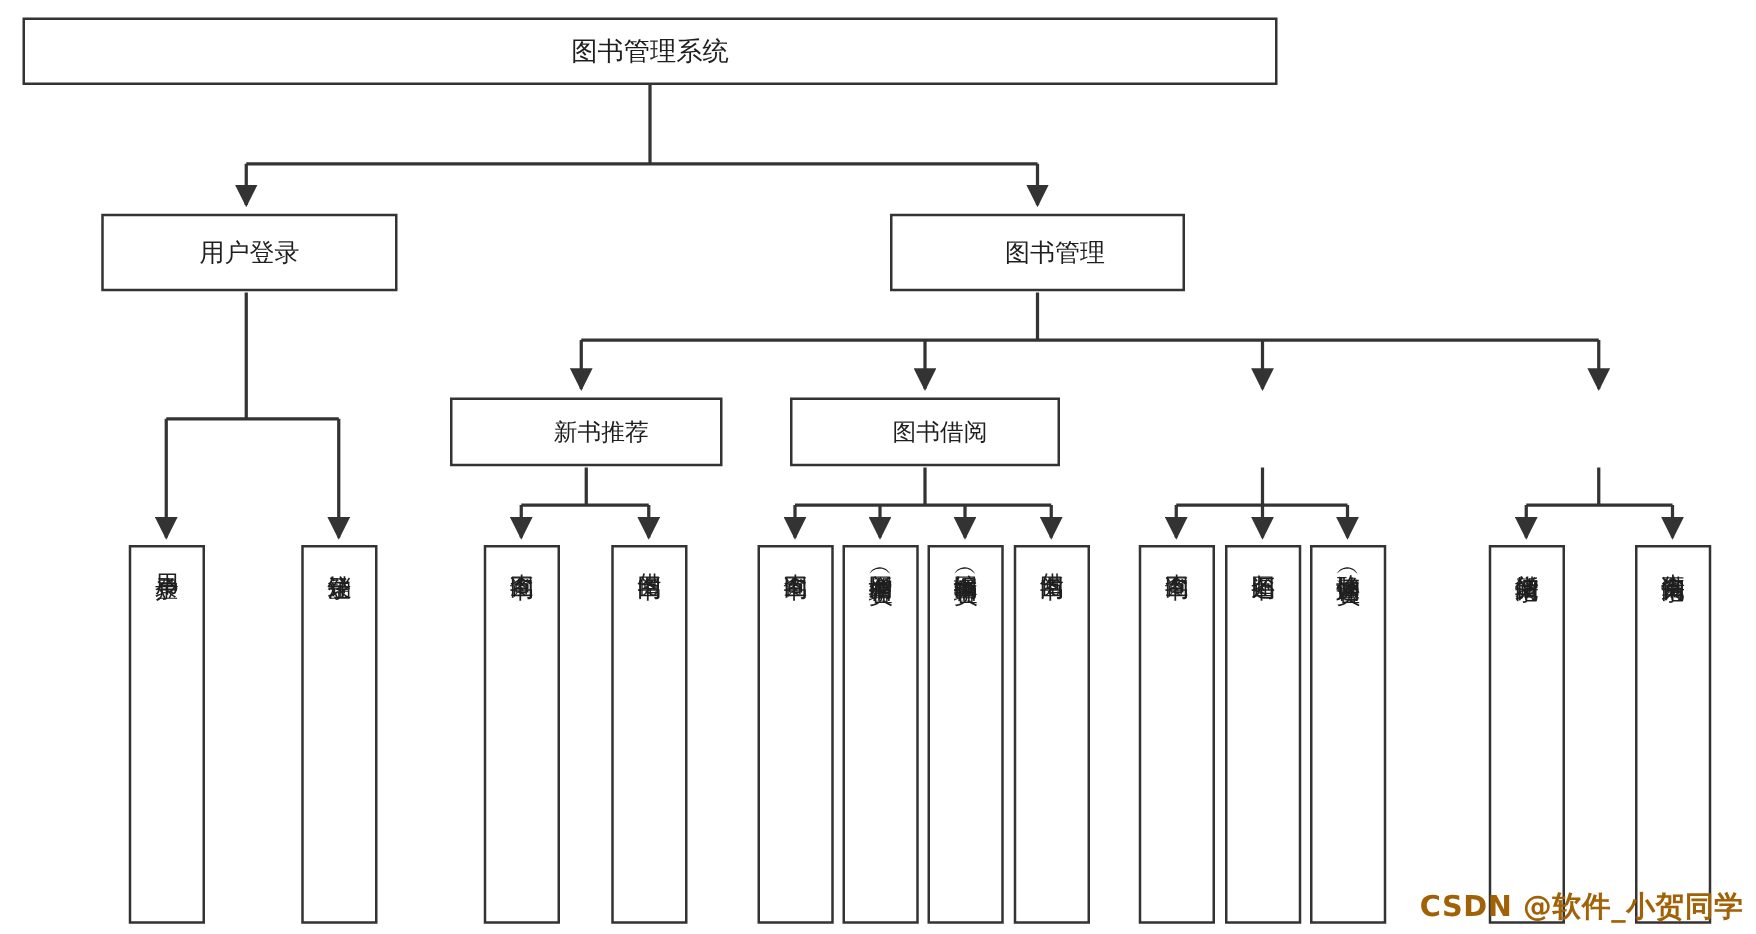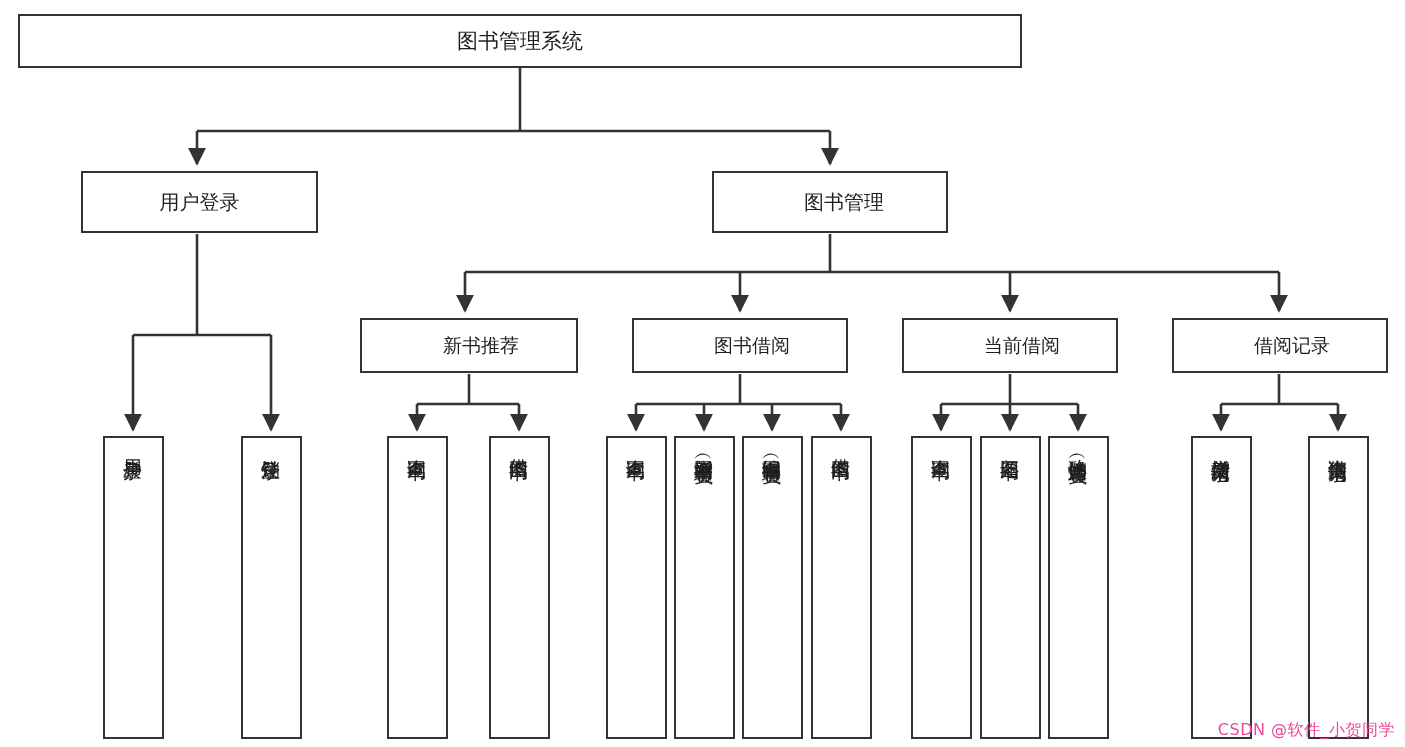--- a/index.html
+++ b/index.html
@@ -46,24 +46,25 @@
     writing-mode:vertical-rl;
     text-orientation:upright;
     letter-spacing:1px;
     white-space:nowrap;
     display:block;
   }
   .watermark{
     position:absolute;
     right:10px;
     bottom:6px;
-    font-size:16px;
-    color:#ec4899;
+    font-size:23px;
+    color:#a16207;
     white-space:nowrap;
     letter-spacing:0.5px;
+    font-weight:bold;
   }
 </style>
 </head>
 <body>
 
 <div id="canvas">
 
   <svg id="wires" viewBox="0 0 1405 747" xmlns="http://www.w3.org/2000/svg">
     <defs>
       <marker id="arrow" viewBox="0 0 10 10" refX="9" refY="5" markerWidth="7" markerHeight="7" orient="auto-start-reverse">
@@ -124,26 +125,20 @@
   <div class="node lvl2" style="left:712px; top:171px; width:236px; height:62px;padding-left:28px;">
     <span>图书管理</span>
   </div>
 
   <div class="node lvl3" style="left:360px; top:318px; width:218px; height:55px;">
     <span>新书推荐</span>
   </div>
   <div class="node lvl3" style="left:632px; top:318px; width:216px; height:55px;">
     <span>图书借阅</span>
   </div>
-  <div class="node lvl3" style="left:902px; top:318px; width:216px; height:55px;">
-    <span>当前借阅</span>
-  </div>
-  <div class="node lvl3" style="left:1172px; top:318px; width:216px; height:55px;">
-    <span>借阅记录</span>
-  </div>
 
   <div class="node leaf" style="left:103px; top:436px; width:61px; height:303px;">
     <span class="vlabel">用户登录</span>
   </div>
   <div class="node leaf" style="left:241px; top:436px; width:61px; height:303px;">
     <span class="vlabel">注销登录</span>
   </div>
 
   <div class="node leaf" style="left:387px; top:436px; width:61px; height:303px;">
     <span class="vlabel">查询图书</span>

